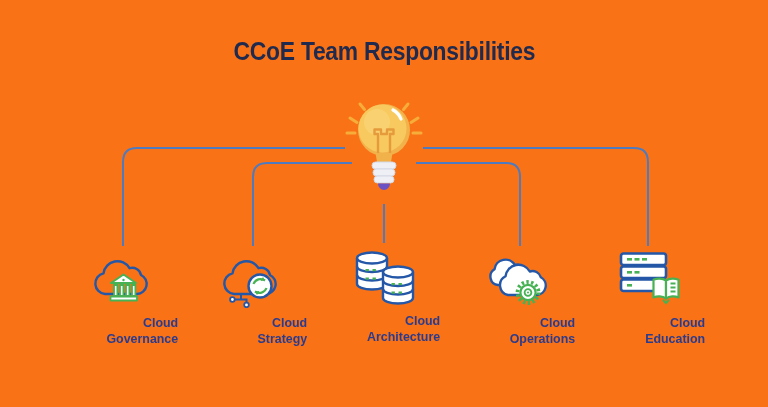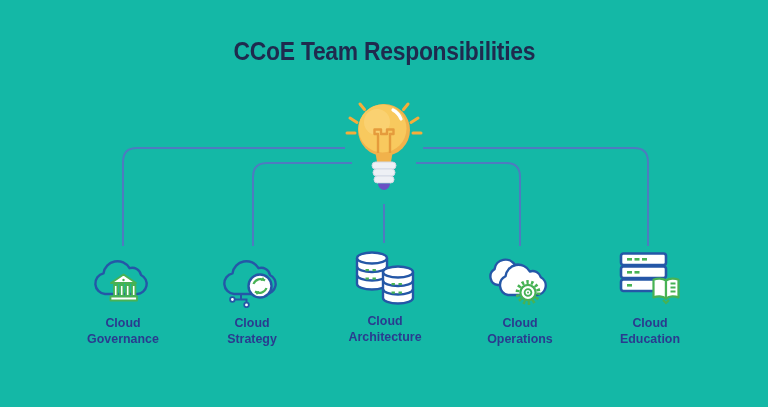--- a/index.html
+++ b/index.html
@@ -1,29 +1,29 @@
 <!DOCTYPE html>
 <html><head>
 <meta charset="utf-8">
 <style>
   html,body{margin:0;padding:0;background:#ffffff;}
   .canvas{
-    position:relative;width:768px;height:407px;background:#14b8a6;
+    position:relative;width:768px;height:407px;background:#f97316;
     font-family:"Liberation Sans","DejaVu Sans",sans-serif;overflow:hidden;
   }
   .title{
     position:absolute;top:36px;left:0;right:0;text-align:center;
   }
   .title span{
     display:inline-block;transform:scaleX(.88);transform-origin:center;
     font-size:26px;font-weight:700;letter-spacing:-.3px;color:#1f2a4e;white-space:nowrap;
   }
   .connectors{position:absolute;left:0;top:0;z-index:1;}
   .bulb{position:absolute;left:344px;top:96px;z-index:2;}
-  .col{position:absolute;top:250px;width:120px;z-index:2;text-align:center;}
+  .col{position:absolute;top:250px;width:120px;z-index:2;text-align:right;}
   .col svg{display:block;margin:0 auto;}
   .label{
     margin-top:7px;font-size:13.5px;font-weight:700;line-height:1.2;
     color:#2a3b8f;transform:scaleX(.92);transform-origin:center top;
   }
   .col-1{left:63px;}
   .col-2{left:192px;}
   .col-3{left:325px;top:248px;}
   .col-4{left:460px;}
   .col-5{left:590px;}

